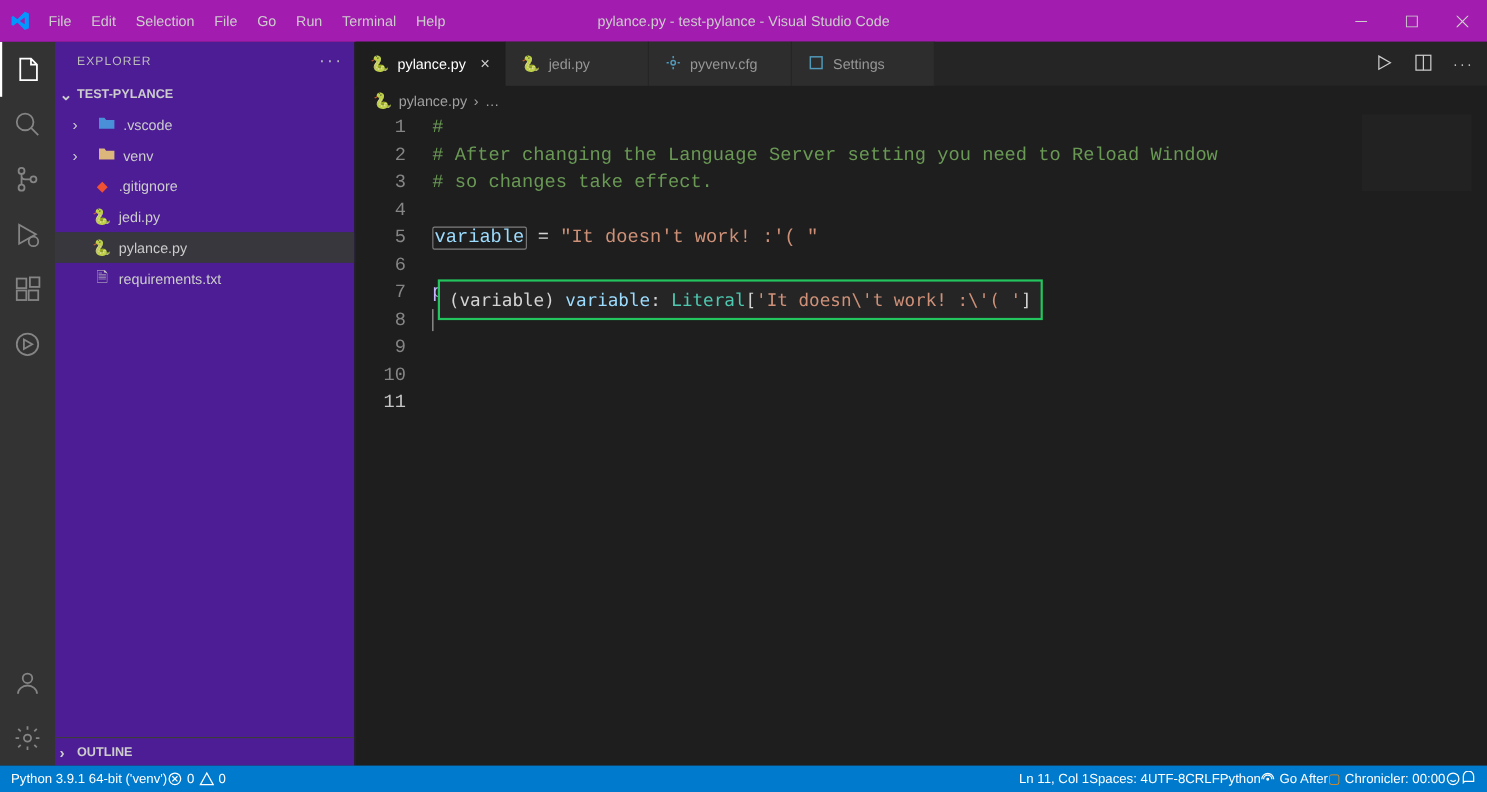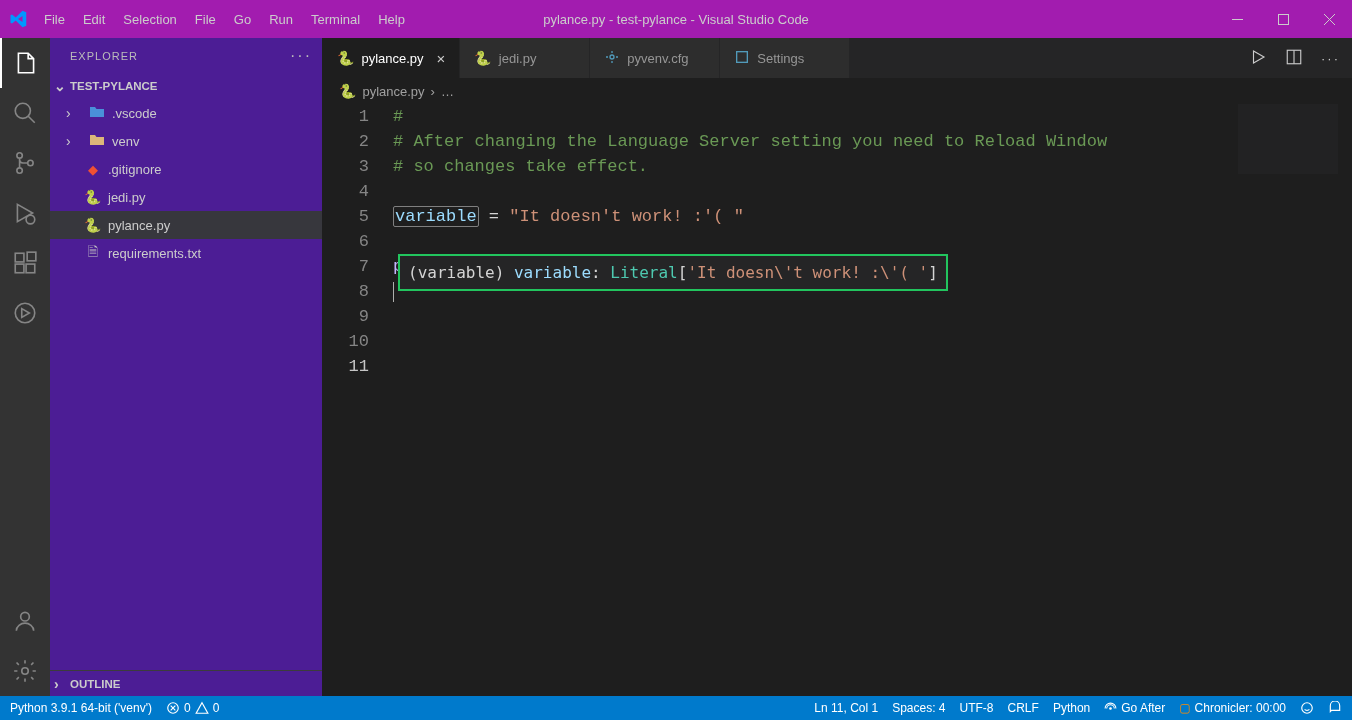--- a/index.html
+++ b/index.html
@@ -233,21 +233,21 @@
 }
 .statusbar {
   height: 24px;
   background: #007acc;
   display: flex;
   align-items: center;
   color: #ffffff;
   font-size: 12px;
   padding: 0 10px;
 }
-.status-left, .status-right { display: flex; align-items: center; gap: 14px; }
+.status-left, .status-right { display: flex; align-items: center; }
 .status-right { margin-left: auto; justify-content: center; }
 .status-item { cursor: pointer; display: flex; align-items: center; gap: 4px; }
 .py-icon { color: #ffd43b; font-size: 14px; }
 .folder-icon { color: #dcb67a; }
 .git-icon { color: #f05133; }
 .blue-icon { color: #519aba; }
 .grey-icon { color: #c5c5c5; }
 </style>
 </head>
 <body>

